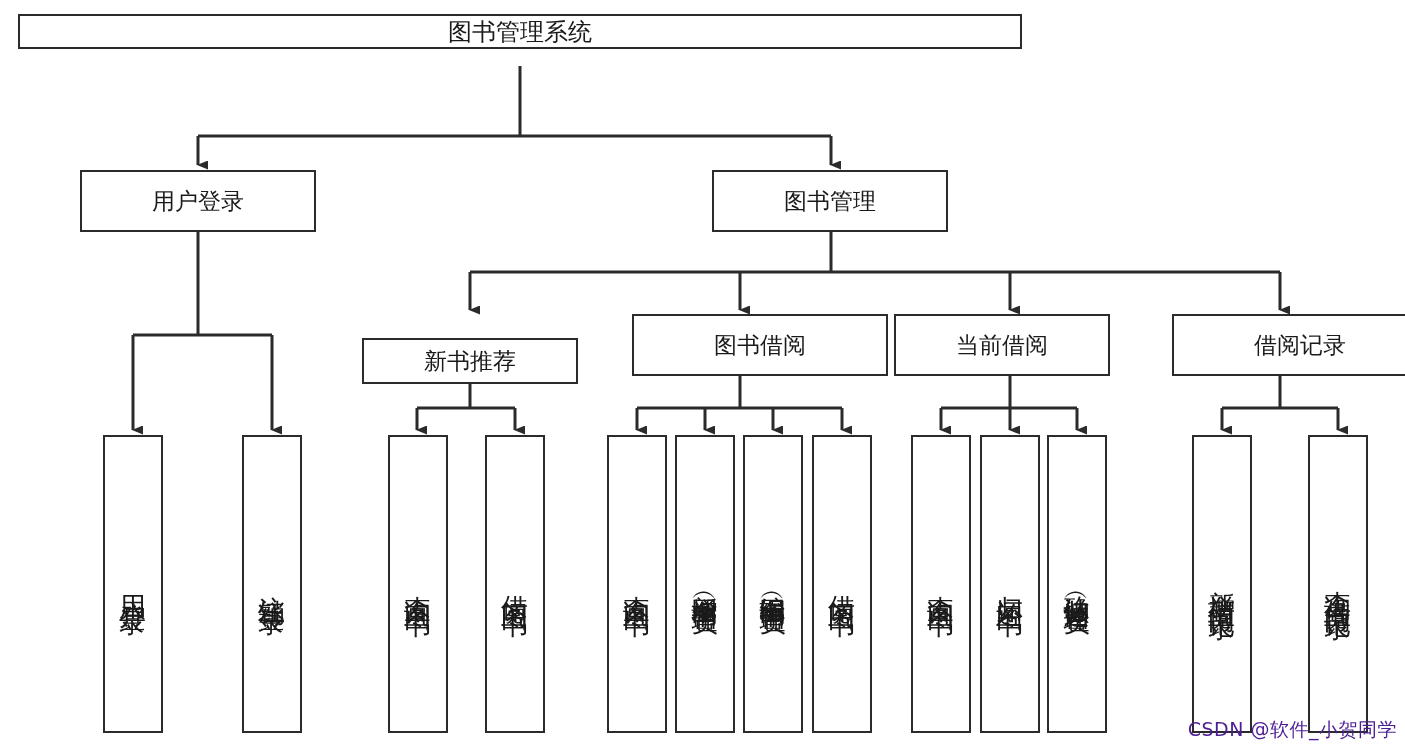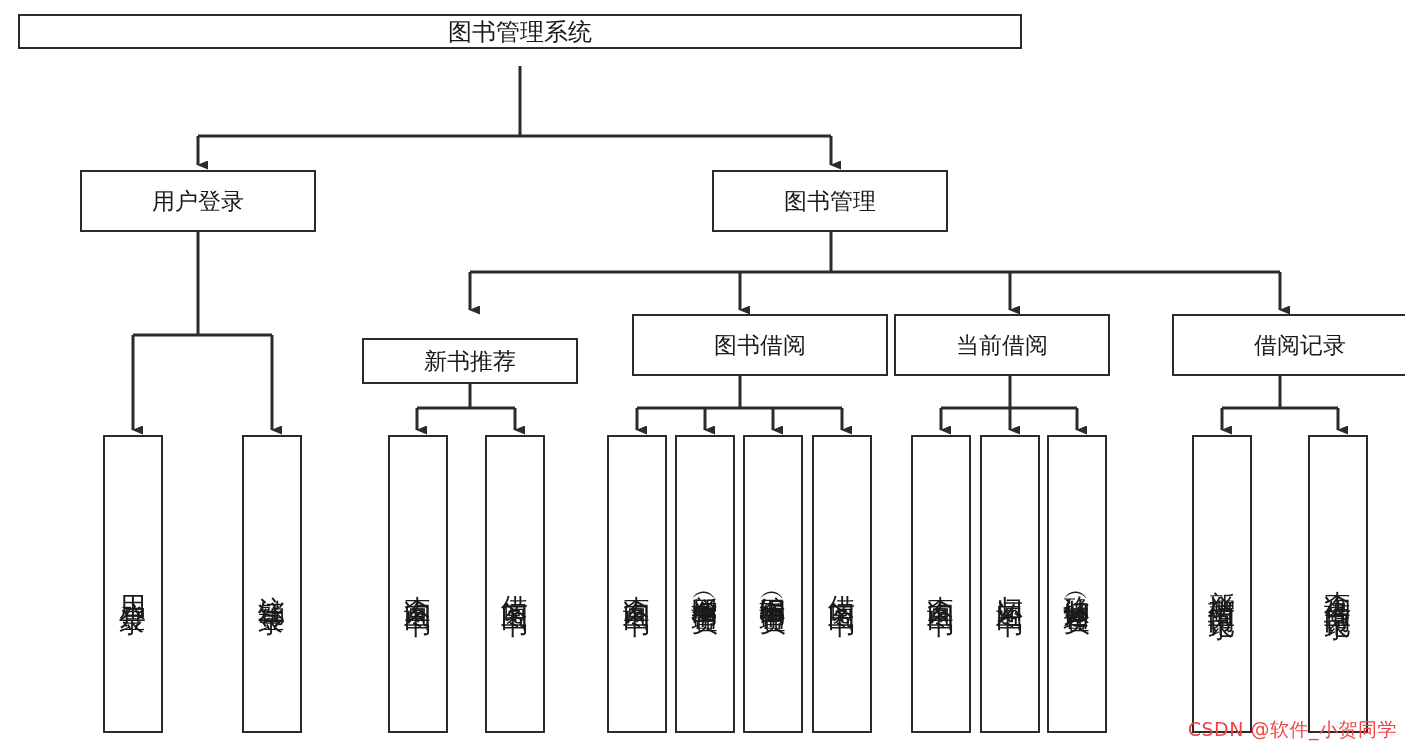--- a/index.html
+++ b/index.html
@@ -53,21 +53,21 @@
   }
   .leaf.leaf-long .node-label {
     font-size: 26px;
     letter-spacing: 2px;
   }
   .watermark {
     position: absolute;
     right: 8px;
     bottom: 4px;
     font-size: 19px;
-    color: #ef4444;
+    color: #4c1d95;
     letter-spacing: 0.5px;
     user-select: none;
     white-space: nowrap;
     text-align: center;
   }
 </style>
 </head>
 <body>
 
 <div id="diagram-root">

